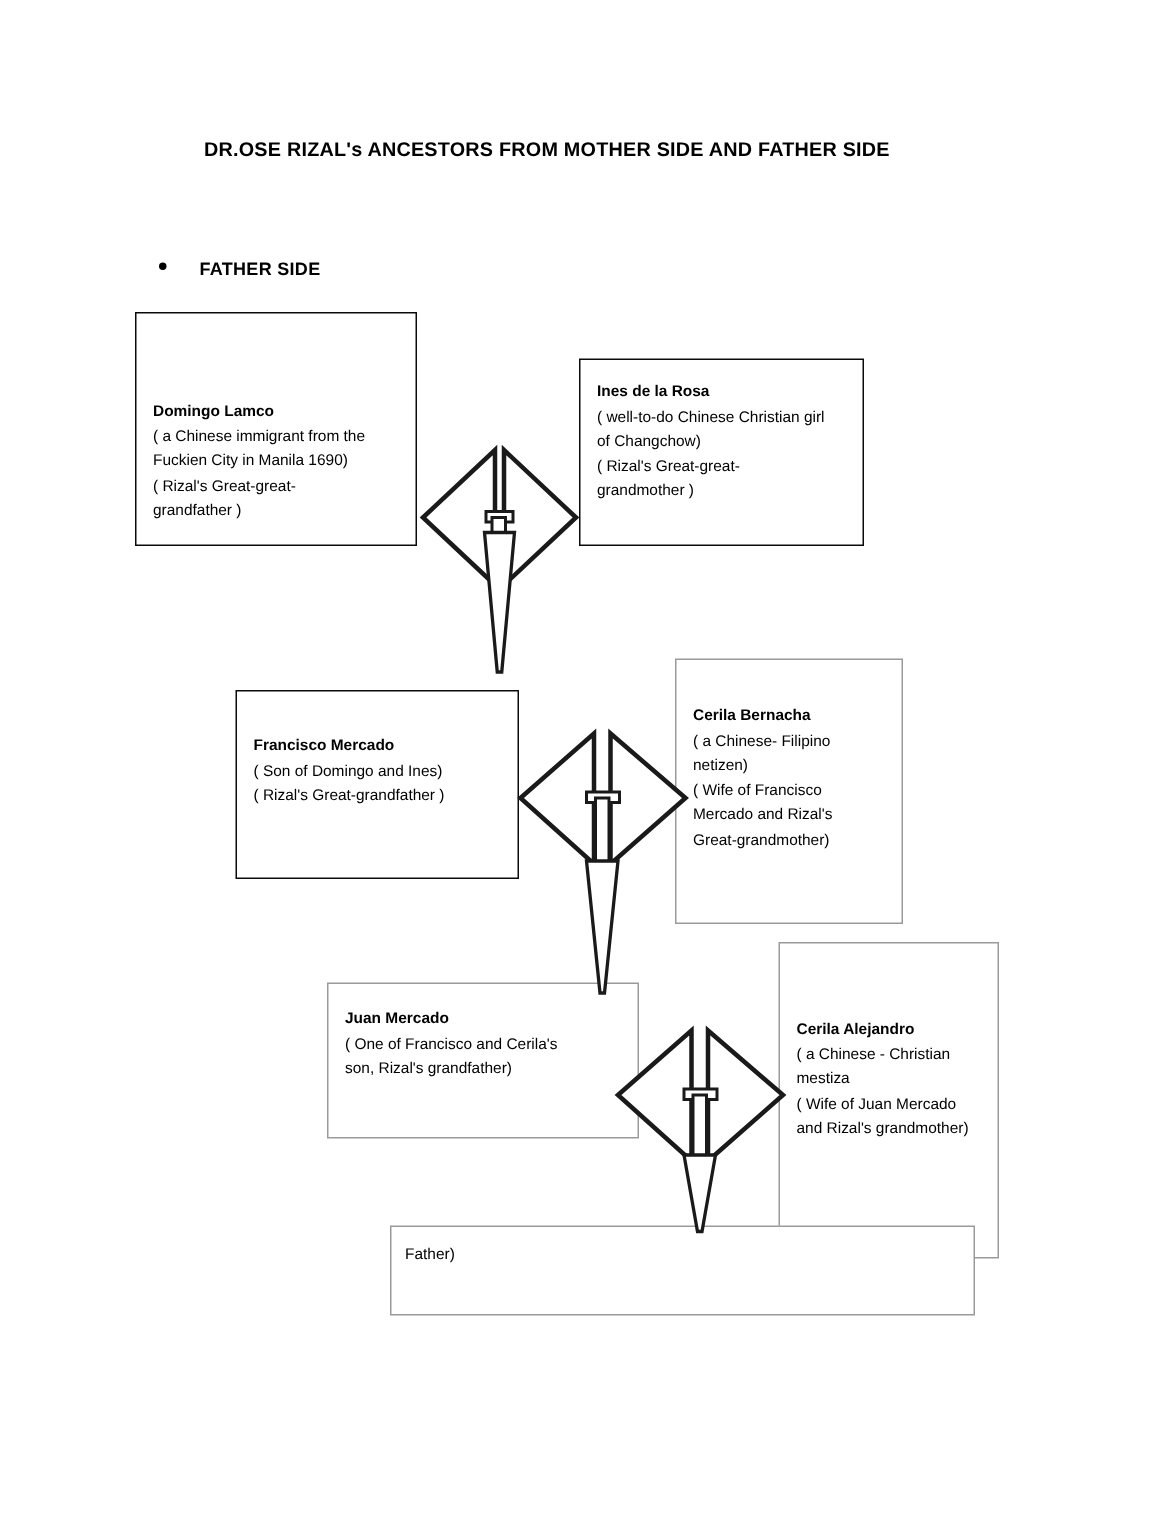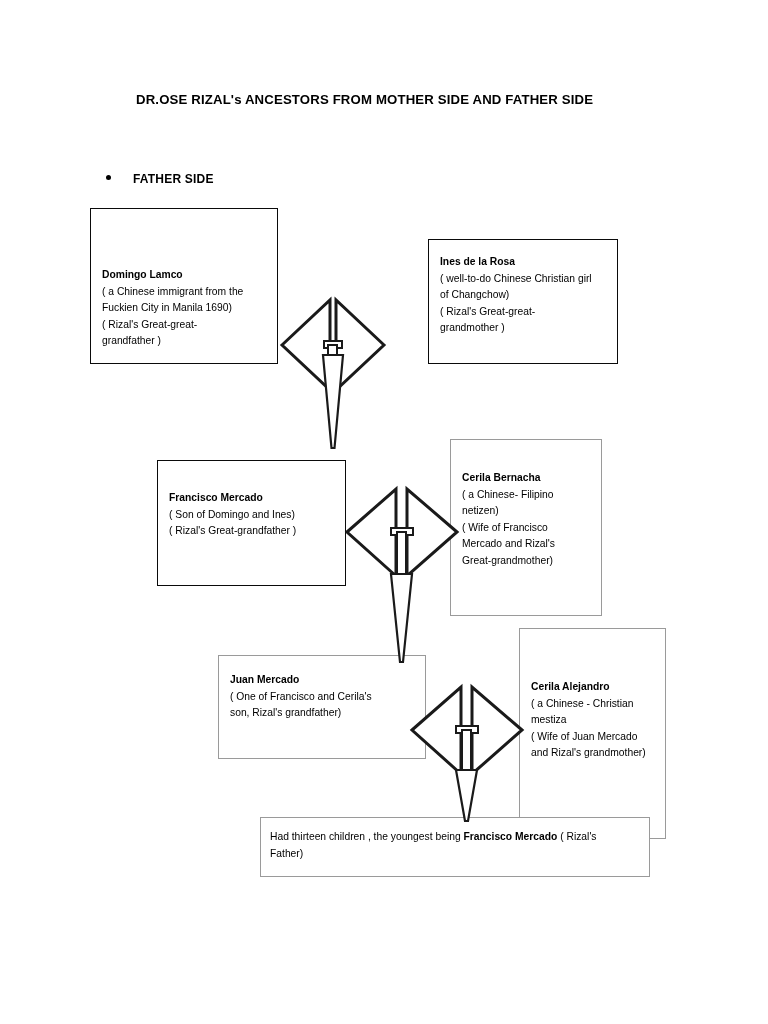--- a/index.html
+++ b/index.html
@@ -78,21 +78,21 @@
   .node .nm {
     font-weight: bold;
     display: block;
   }
   .node .ln { display: block; }
 
   
   #box-domingo   { left: 90px;  top: 208px; width: 188px; height: 156px; }
   #box-domingo .txt   { top: 30px; margin-top: 28px; }
 
-  #box-ines      { left: 386px; top: 239px; width: 190px; height: 125px; margin-left: 42px; }
+  #box-ines      { left: 386px; top: 239px; width: 190px; height: 125px; }
   #box-ines .txt      { top: 14px; }
 
   #box-francisco { left: 157px; top: 460px; width: 189px; height: 126px; }
   #box-francisco .txt { top: 29px; }
 
   #box-bernacha  { left: 450px; top: 439px; width: 152px; height: 177px; }
   #box-bernacha .txt  { top: 30px; }
 
   #box-juan      { left: 218px; top: 655px; width: 208px; height: 104px; }
   #box-juan .txt      { top: 16px; }
@@ -178,21 +178,20 @@
       <span class="nm">Cerila Alejandro</span>
       <span class="ln">( a Chinese - Christian</span>
       <span class="ln">mestiza</span>
       <span class="ln">( Wife of Juan Mercado</span>
       <span class="ln">and Rizal's grandmother)</span>
     </div>
   </div>
 
   <div class="node thin" id="box-children">
     <div class="txt">
-      <span class="ln"><span>Had thirteen children , the youngest being </span><b>Francisco Mercado</b><span> ( Rizal's</span></span>
       <span class="ln">Father)</span>
     </div>
   </div>
 
   <div class="arrow-group" id="arrows-1">
     <svg width="110" height="172" viewBox="0 0 110 172" fill="none">
 
       <polygon points="4,63 52,18 52,108" fill="#ffffff" stroke="#1a1a1a" stroke-width="3" stroke-linejoin="miter"></polygon>
 
       <polygon points="106,63 58,18 58,108" fill="#ffffff" stroke="#1a1a1a" stroke-width="3" stroke-linejoin="miter"></polygon>

